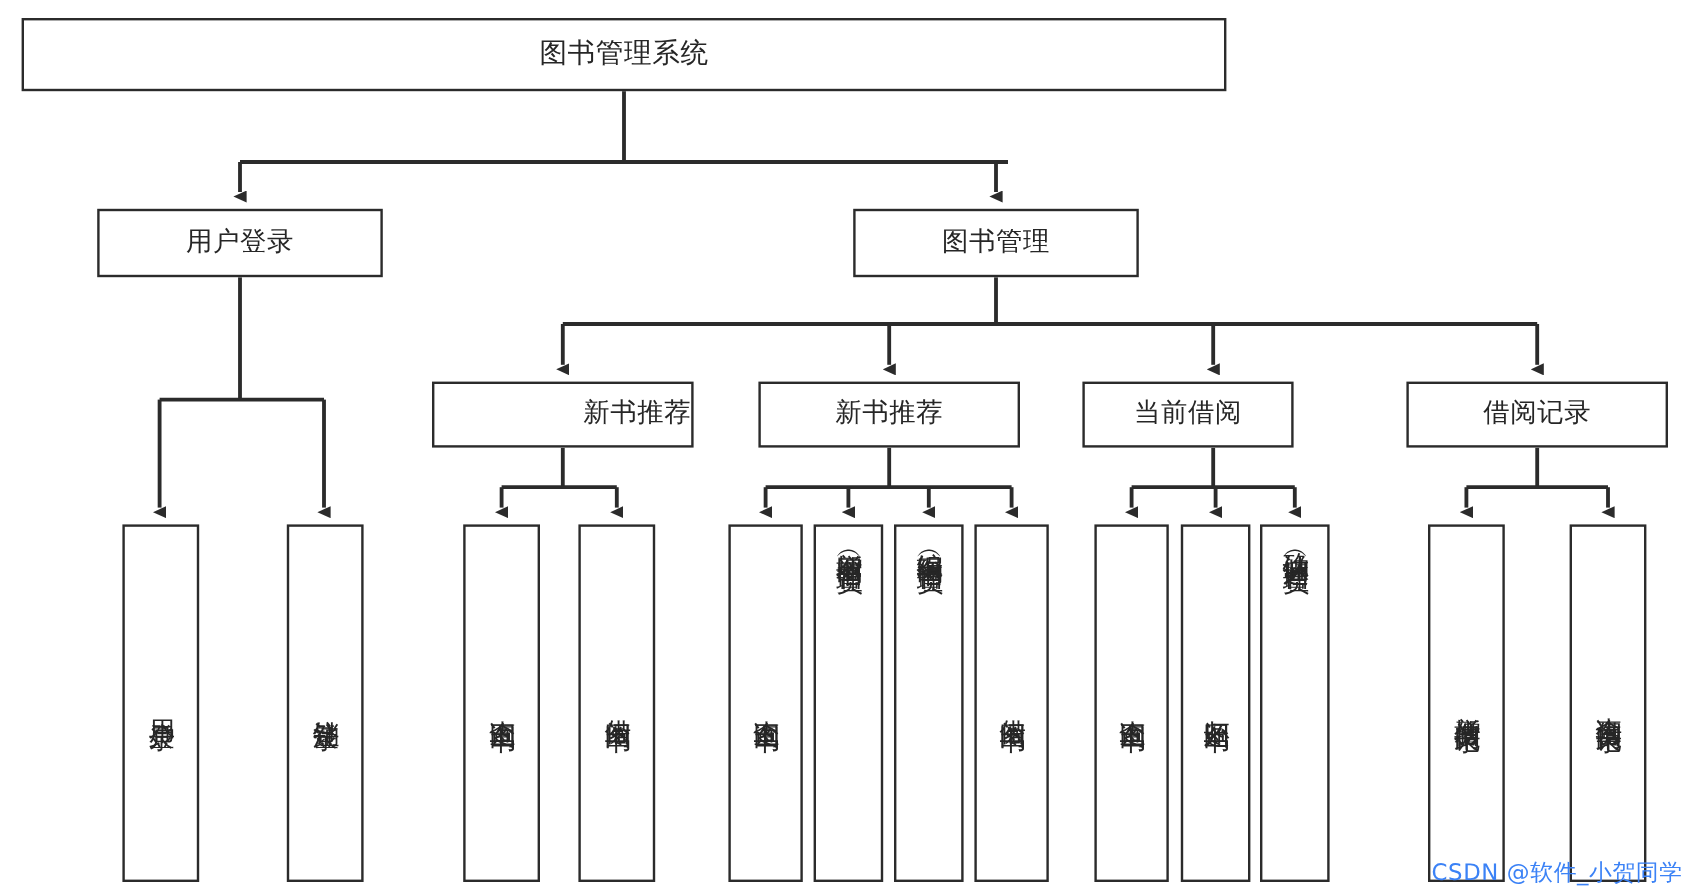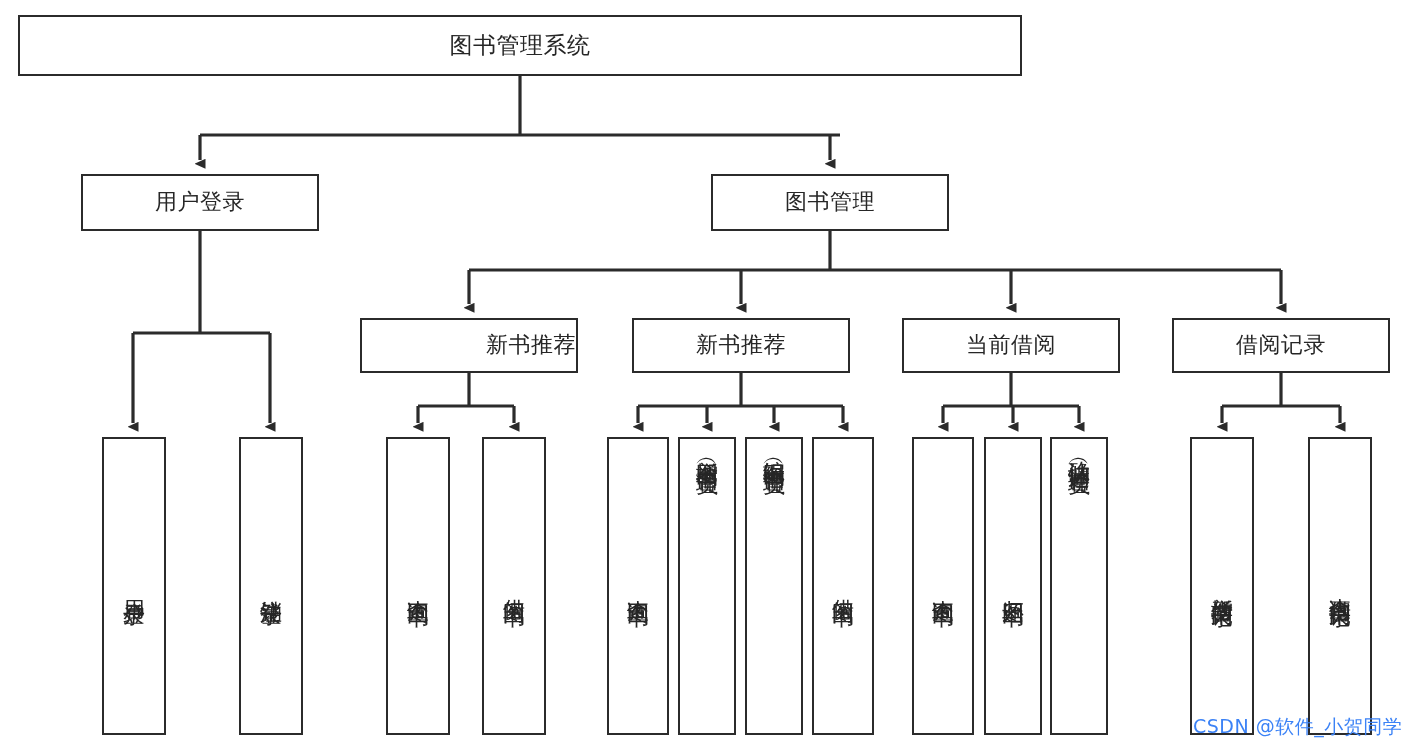--- a/index.html
+++ b/index.html
@@ -144,21 +144,21 @@
   <div class="node horiz" id="n-l1-1" style="left: 711px; top: 174px; width: 238px; height: 57px;">
     <span class="label">图书管理</span>
   </div>
 
   <div class="node horiz" id="n-l2-0" style="left: 360px; top: 318px; width: 218px; height: 55px; justify-content: flex-end;">
     <span class="label">新书推荐</span>
   </div>
   <div class="node horiz" id="n-l2-1" style="left: 632px; top: 318px; width: 218px; height: 55px;">
     <span class="label">新书推荐</span>
   </div>
-  <div class="node horiz" id="n-l2-2" style="left: 902px; top: 318px; width: 218px; height: 55px;">
+  <div class="node horiz" id="n-l2-2" style="left: 902px; top: 318px; width: 176px; height: 55px;">
     <span class="label">当前借阅</span>
   </div>
   <div class="node horiz" id="n-l2-3" style="left: 1172px; top: 318px; width: 218px; height: 55px;">
     <span class="label">借阅记录</span>
   </div>
 
   <div id="leaf-host">
       <div class="node vert mid" style="left: 102px; top: 437px; width: 64px; height: 298px;">
         <span class="label">用户登录</span>
       </div>

